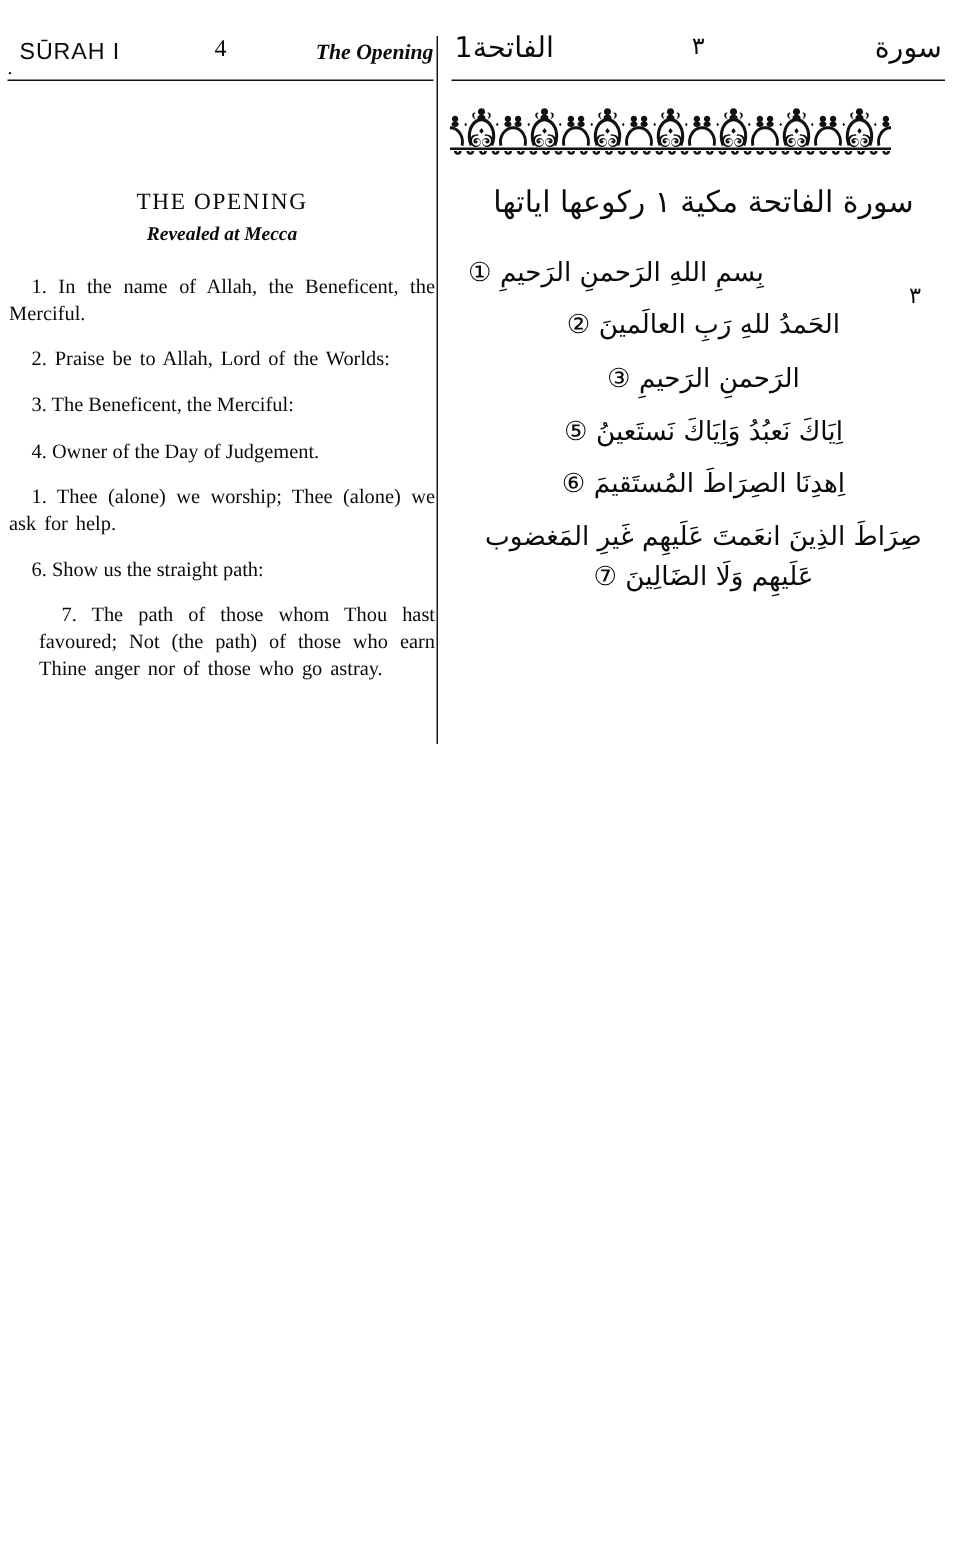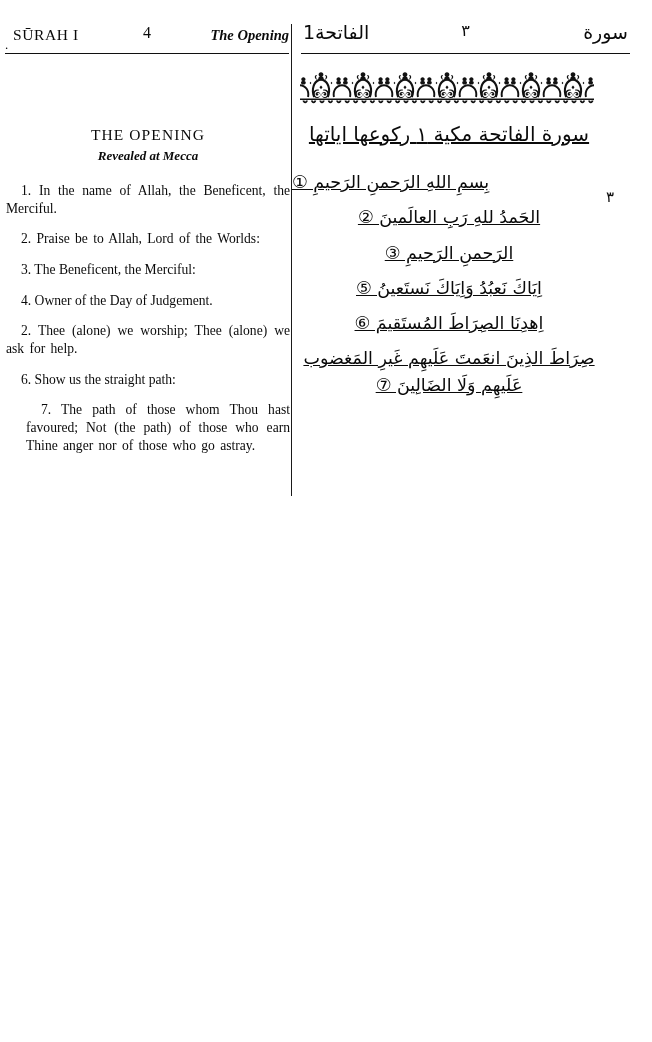--- a/index.html
+++ b/index.html
@@ -18,21 +18,21 @@
 
   
   .header { position: absolute; left: 0; top: 0; width: 652px; height: 60px; }
 
   .hdr-left {
     position: absolute; left: 5px; top: 26px; width: 284px; height: 24px;
   }
   .hdr-surah {
     position: absolute; left: 8px; top: 0;
     font-size: 15.5px; letter-spacing: 0.6px;
-    font-family: Liberation Serif, serif;
+    font-family: Liberation Sans, sans-serif;
     white-space: nowrap;
   }
   .hdr-edge-mark {
     position: absolute; left: 0px; top: 12px;
     font-size: 13px; line-height: 1;
   }
   .hdr-pageno {
     position: absolute; left: 0; top: -2px; width: 284px;
     text-align: center; font-size: 16px;
   }
@@ -92,21 +92,21 @@
     margin: 0 0 13px 0;
     text-align: justify;
     text-indent: 15px;
     -webkit-hyphens: none; hyphens: none;
   }
   .verse-en.wide-sp { word-spacing: 0.14em; }
   .verse-en:last-child { margin-bottom: 0; margin-left: 20px; }
 
   
   .col-ar {
-    position: absolute; left: 284px; top: 122px; width: 330px; text-decoration: underline;
+    position: absolute; left: 304px; top: 122px; width: 330px;
   }
   .ar-title-line {
     direction: rtl; text-align: center;
     font-family: "DejaVu Sans", sans-serif;
     font-size: 20px; line-height: 1.25;
     white-space: nowrap;
     margin-bottom: 22px;
   }
   .ar-verse {
     direction: rtl; text-align: center;
@@ -388,21 +388,21 @@
   <div class="col-divider"></div>
 
   <div class="col-en">
     <div class="en-title">THE OPENING</div>
     <div class="en-sub">Revealed at Mecca</div>
 
     <p class="verse-en">1. In the name of Allah, the Beneficent, the Merciful.</p>
     <p class="verse-en wide-sp">2. Praise be to Allah, Lord of the Worlds:</p>
     <p class="verse-en">3. The Beneficent, the Merciful:</p>
     <p class="verse-en">4. Owner of the Day of Judgement.</p>
-    <p class="verse-en wide-sp">2. Thee (alone) we worship; Thee (alone) we ask for help.</p>
+    <p class="verse-en wide-sp">1. Thee (alone) we worship; Thee (alone) we ask for help.</p>
     <p class="verse-en">6.   Show us the straight path:</p>
     <p class="verse-en wide-sp">7. The path of those whom Thou hast favoured; Not (the path) of those who earn Thine anger nor of those who go astray.</p>
   </div>
 
   <div class="col-ar">
     <div class="ar-title-line">سورة الفاتحة مكية ١ ركوعها اياتها</div>
 
     <div class="ar-verse v1">بِسمِ اللهِ الرَحمنِ الرَحيمِ ①</div>
     <div class="ar-verse">الحَمدُ للهِ رَبِ العالَمينَ ②</div>
     <div class="ar-verse">الرَحمنِ الرَحيمِ ③</div>

